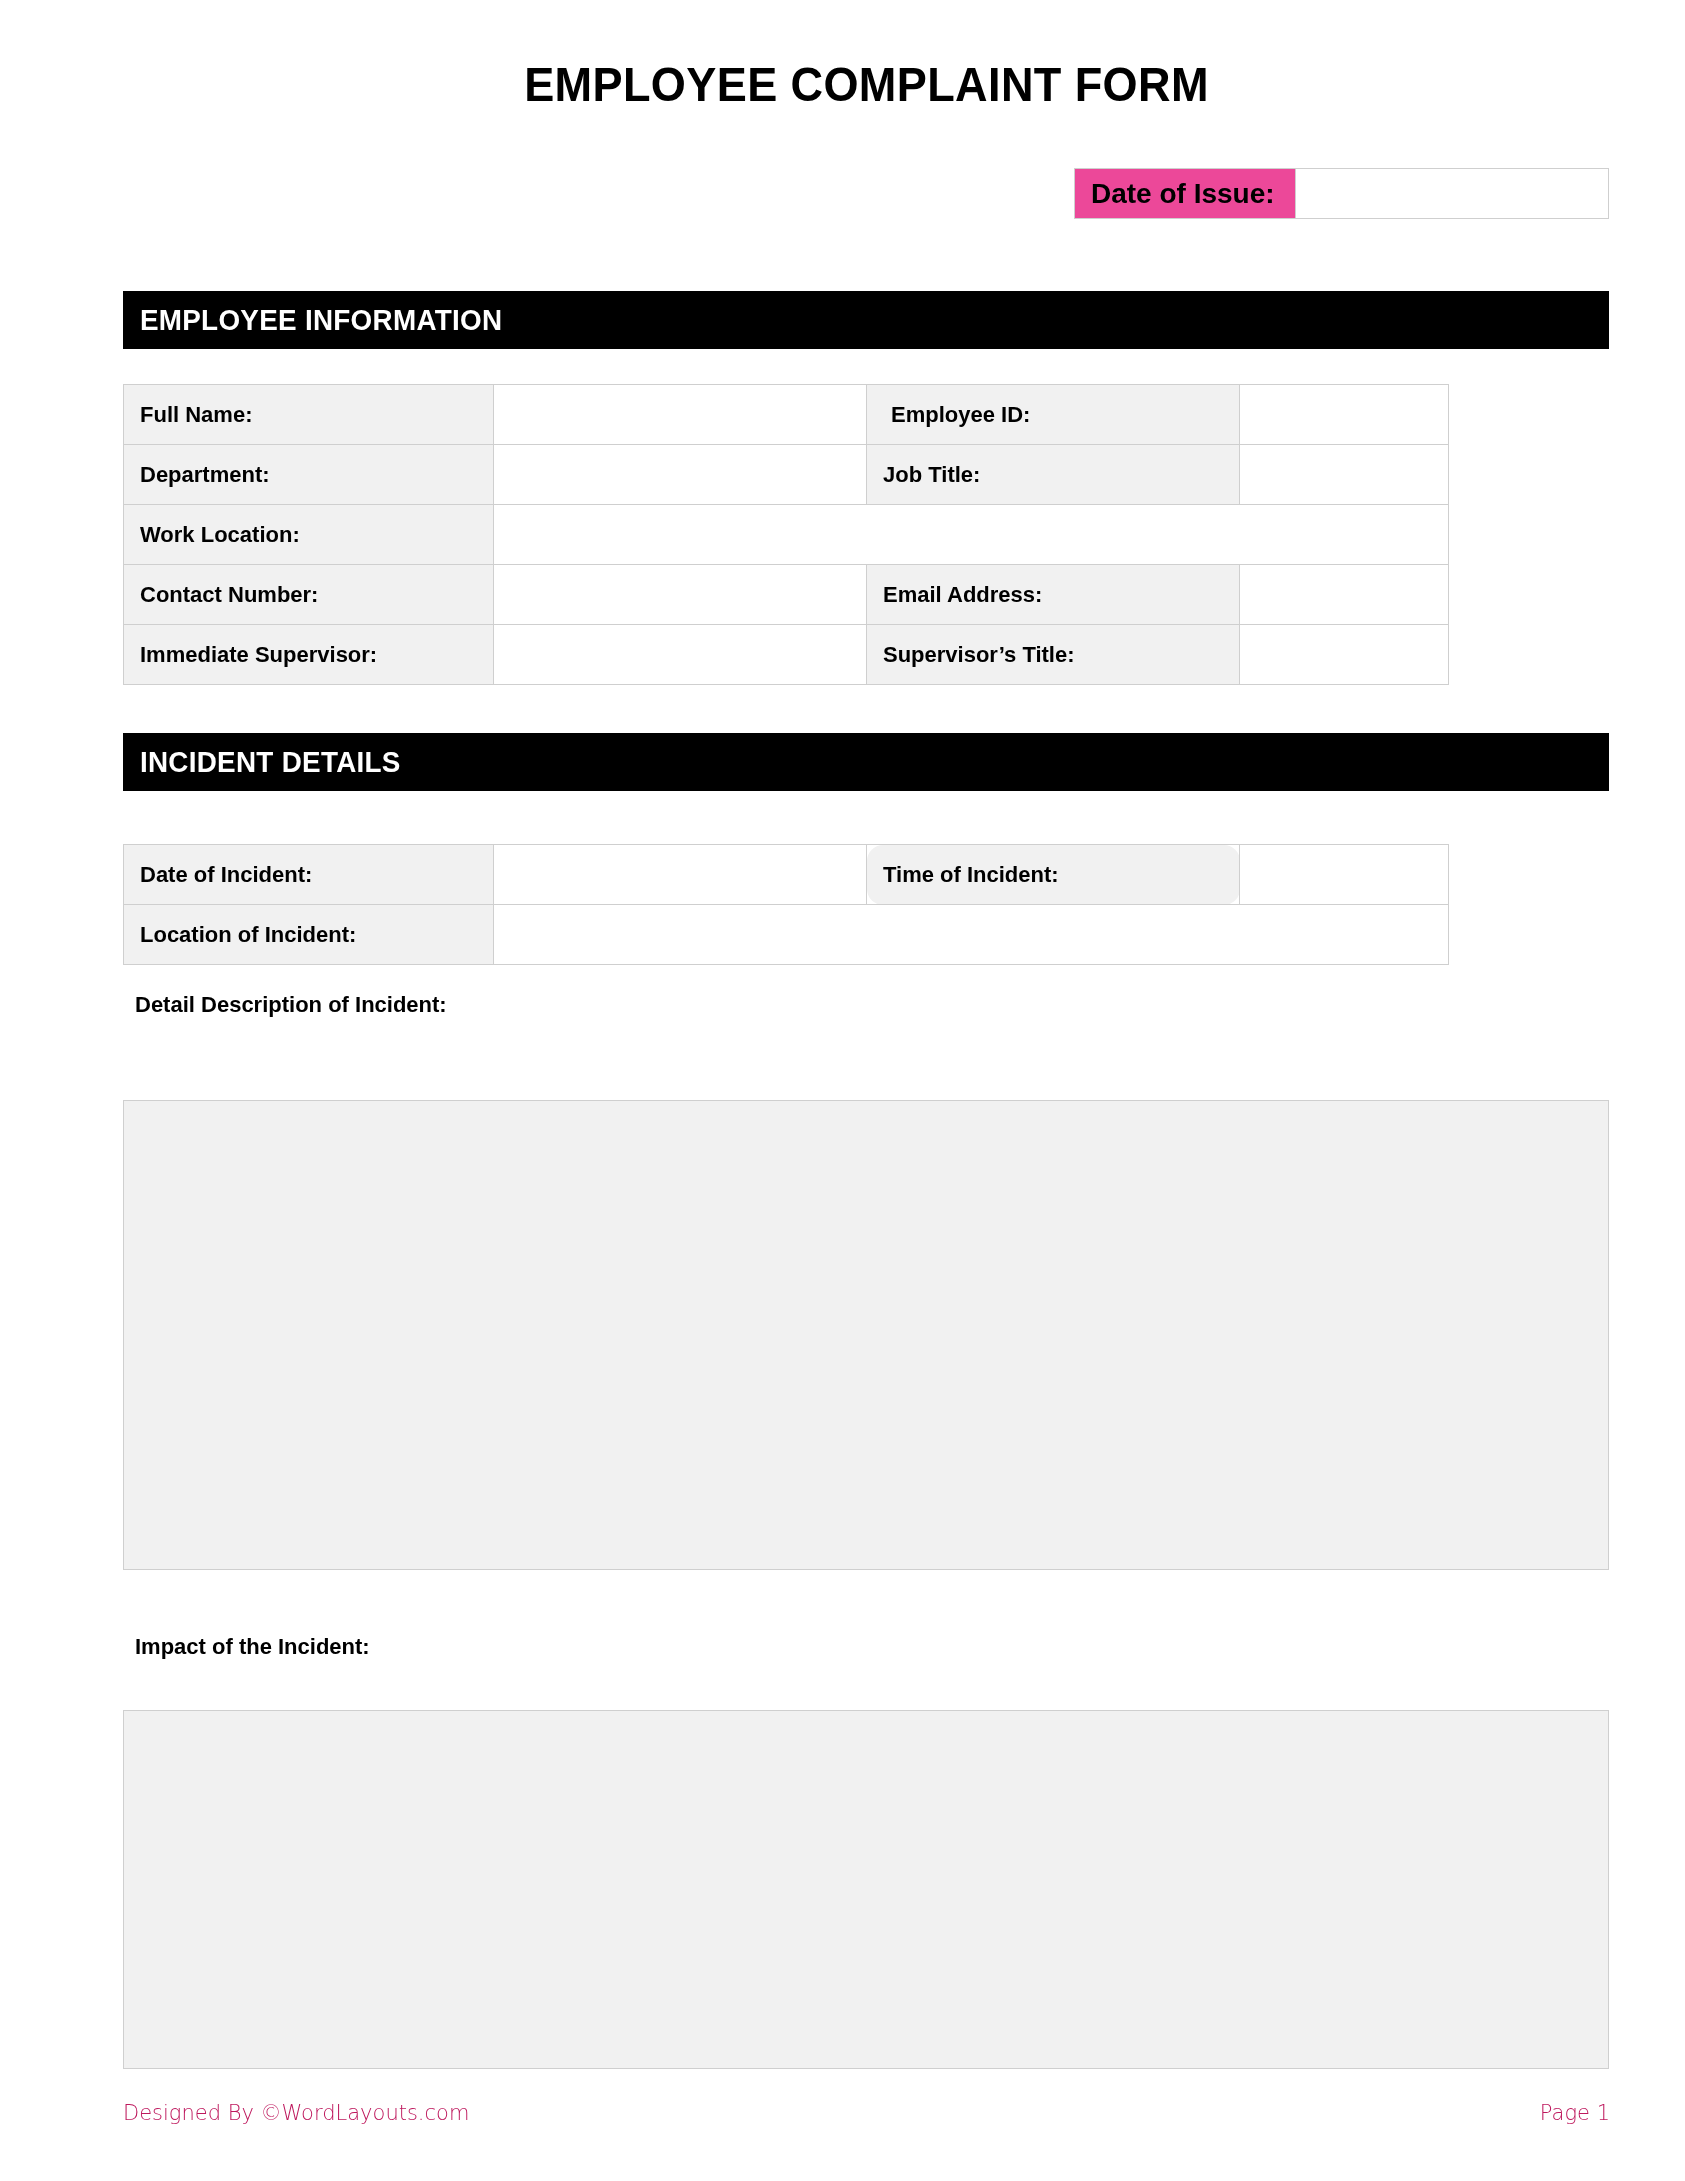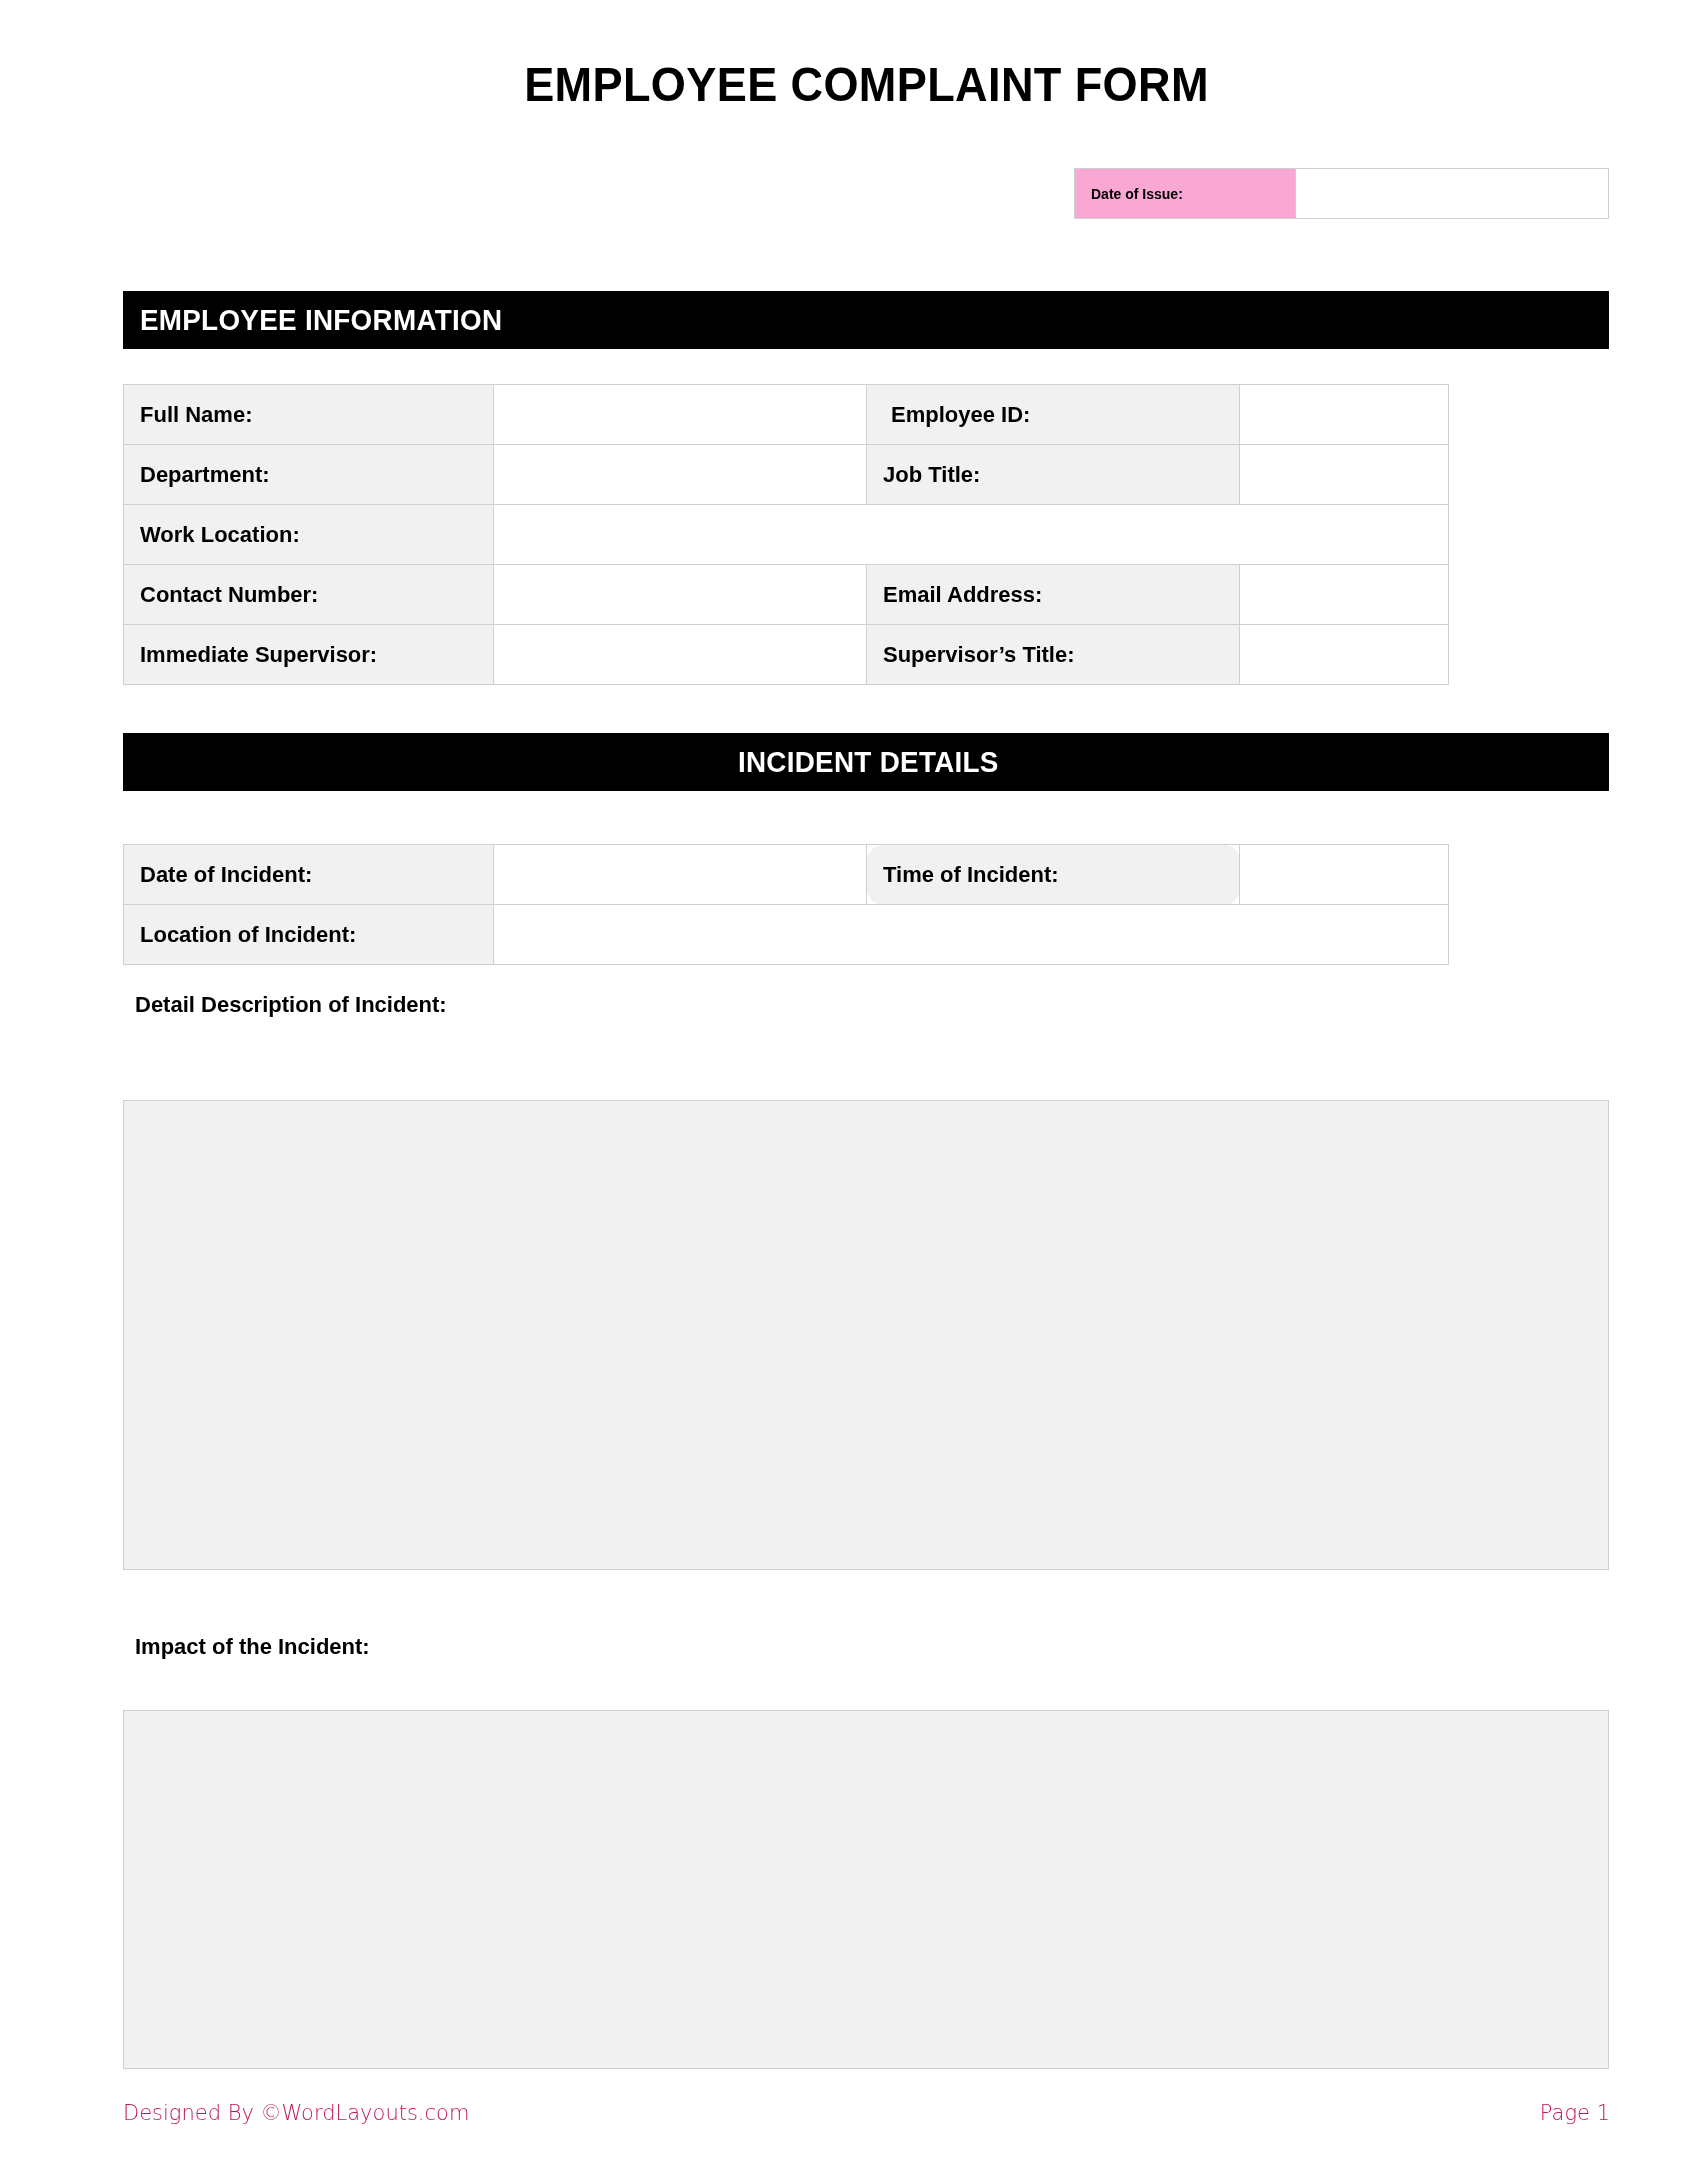--- a/index.html
+++ b/index.html
@@ -42,26 +42,26 @@
     left: 1050px;
     top: 168px;
     width: 535px;
     height: 51px;
     display: flex;
     border: 0.9px solid #cfcfcf;
     box-sizing: border-box;
   }
   .date-issue-label {
     width: 221px;
-    background: #f9a8d4;
+    background: #ec4899;
     display: flex;
     align-items: center;
     padding-left: 16px;
     box-sizing: border-box;
-    font-size: 14px;
+    font-size: 28px;
     font-weight: 700;
     border-right: 0.9px solid #cfcfcf;
   }
   .date-issue-value {
     flex: 1;
     background: #ffffff;
   }
 
   
   .section-bar {
@@ -183,21 +183,21 @@
     </tr>
     <tr>
       <td class="lbl">Immediate Supervisor:</td>
       <td class="val"></td>
       <td class="lbl">Supervisor’s Title:</td>
       <td class="val"></td>
     </tr>
   </tbody>
     </table>
 
-  <div class="section-bar" style="top:733px;justify-content:center;">
+  <div class="section-bar" style="top:733px;">
     <span class="section-bar-text">INCIDENT DETAILS</span>
   </div>
 
   <table class="field-table" style="top:844px;">
     <tbody>
         <tr>
       <td class="lbl" style="width:370px;">Date of Incident:</td>
       <td class="val" style="width:373px;"></td>
       <td class="lbl" style="width:373px;border-radius:16px;">Time of Incident:</td>
       <td class="val"></td>

